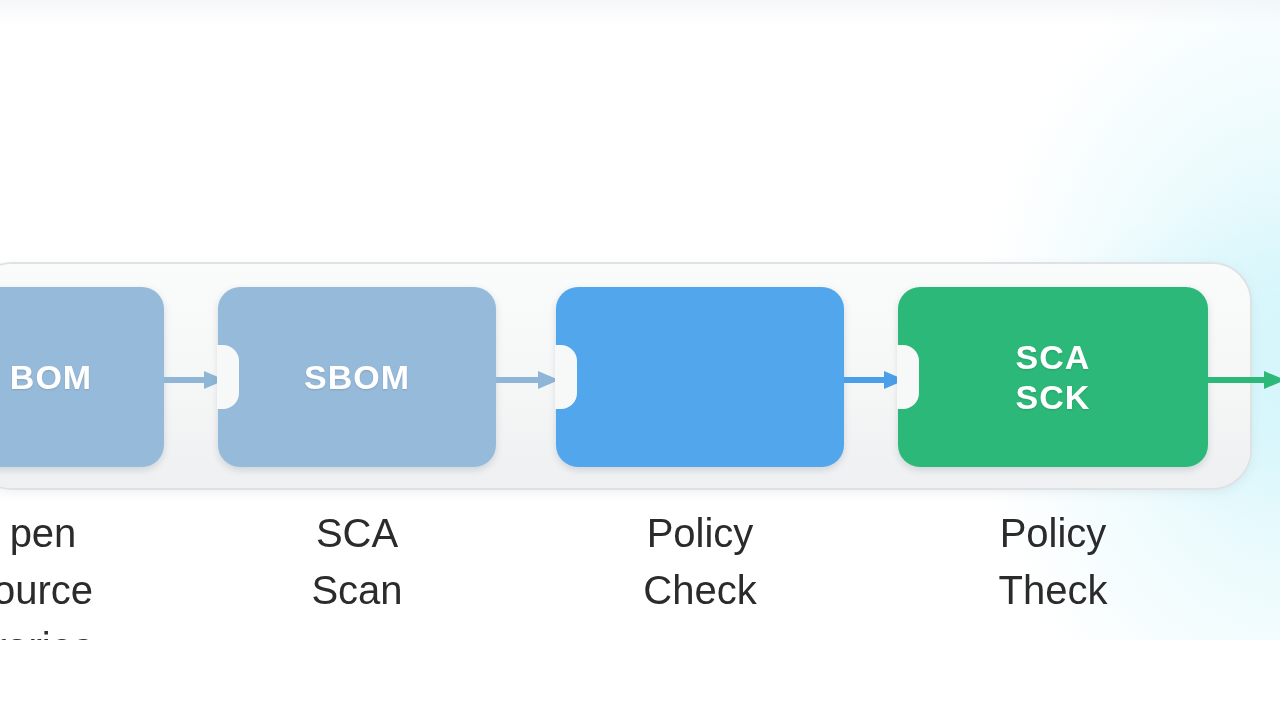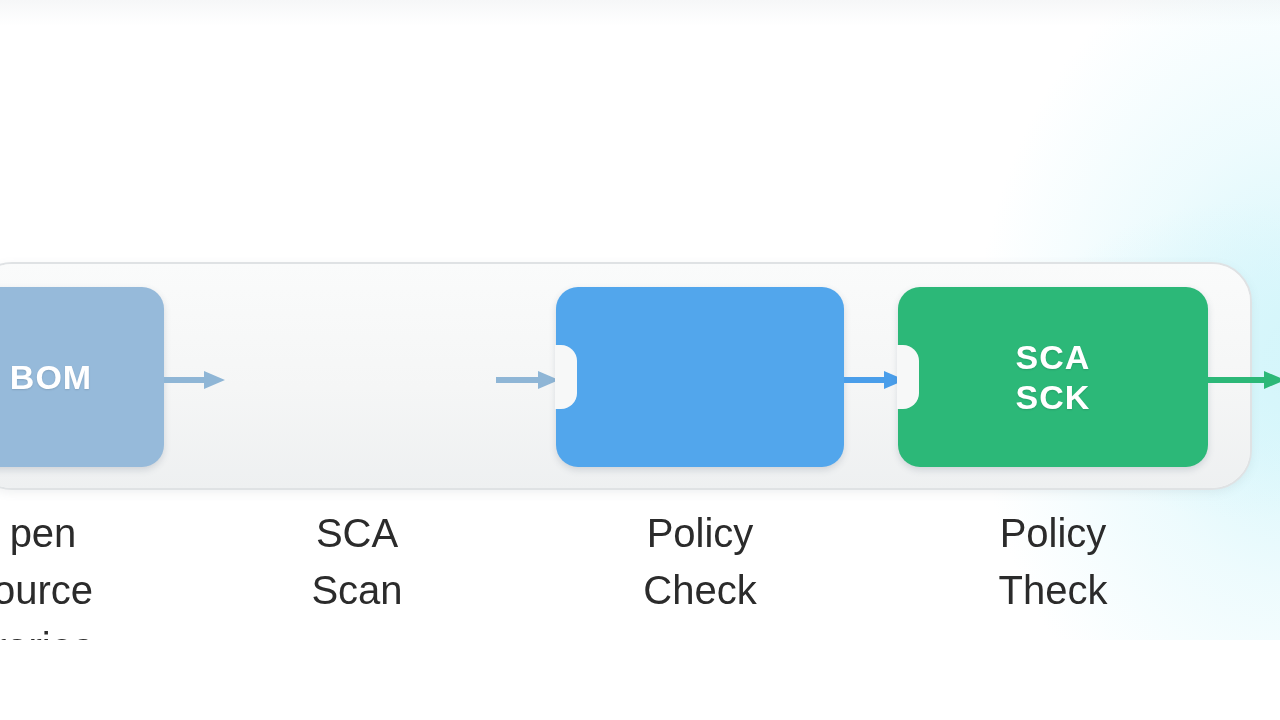--- a/index.html
+++ b/index.html
@@ -161,20 +161,24 @@
   <div class="stage s1">
     <span class="stage-label">BOM</span>
   </div>
 
   <div class="arrow a1">
     <svg width="62" height="22" viewBox="0 0 62 22">
       <path d="M0 8 H40 V2 L61 11 L40 20 V14 H0 Z" fill="#8fb6d6"></path>
     </svg>
   </div>
 
+  <div class="stage s2">
+    <div class="notch"></div>
+    <span class="stage-label">SBOM</span>
+  </div>
 
   <div class="arrow a2">
     <svg width="64" height="22" viewBox="0 0 64 22">
       <path d="M0 8 H42 V2 L63 11 L42 20 V14 H0 Z" fill="#8fb6d6"></path>
     </svg>
   </div>
 
   <div class="stage s3">
     <div class="notch"></div>
     <span class="stage-label"></span>

